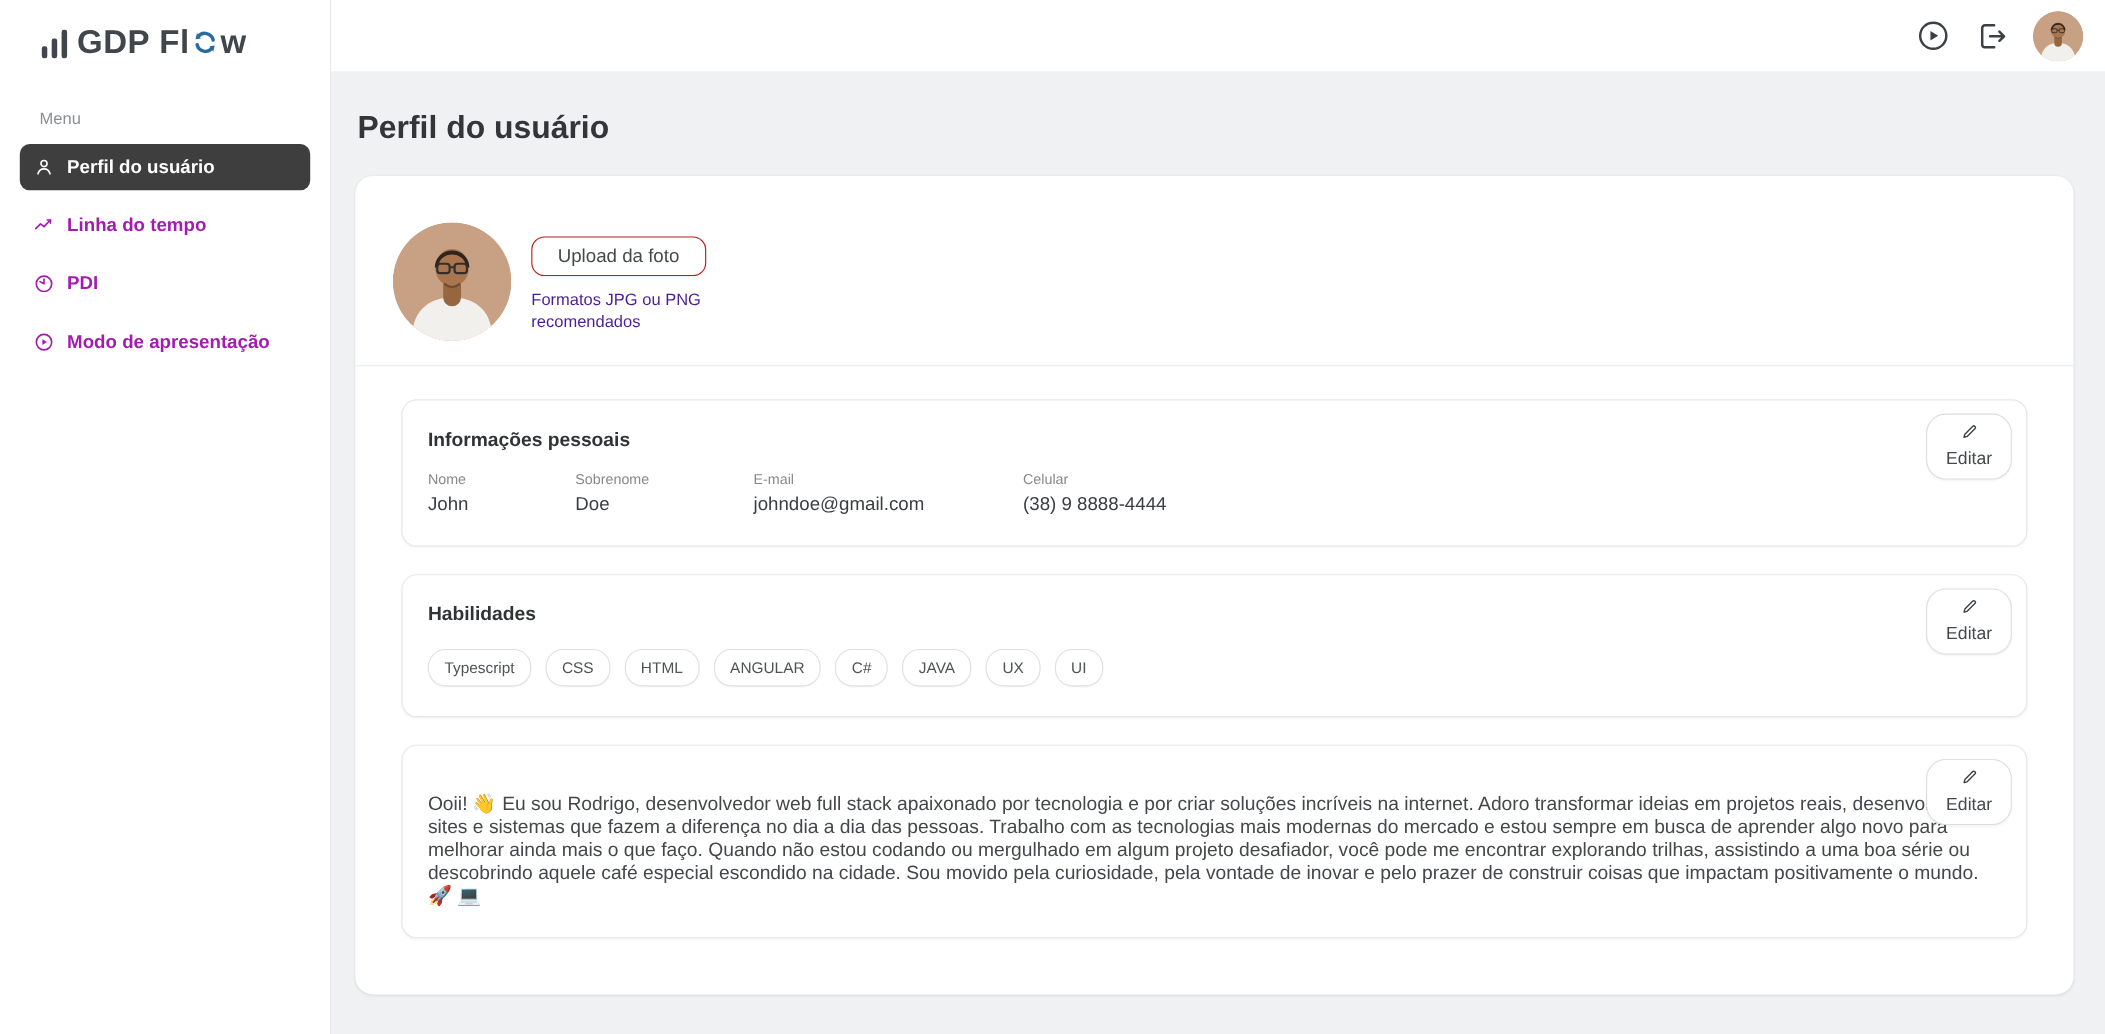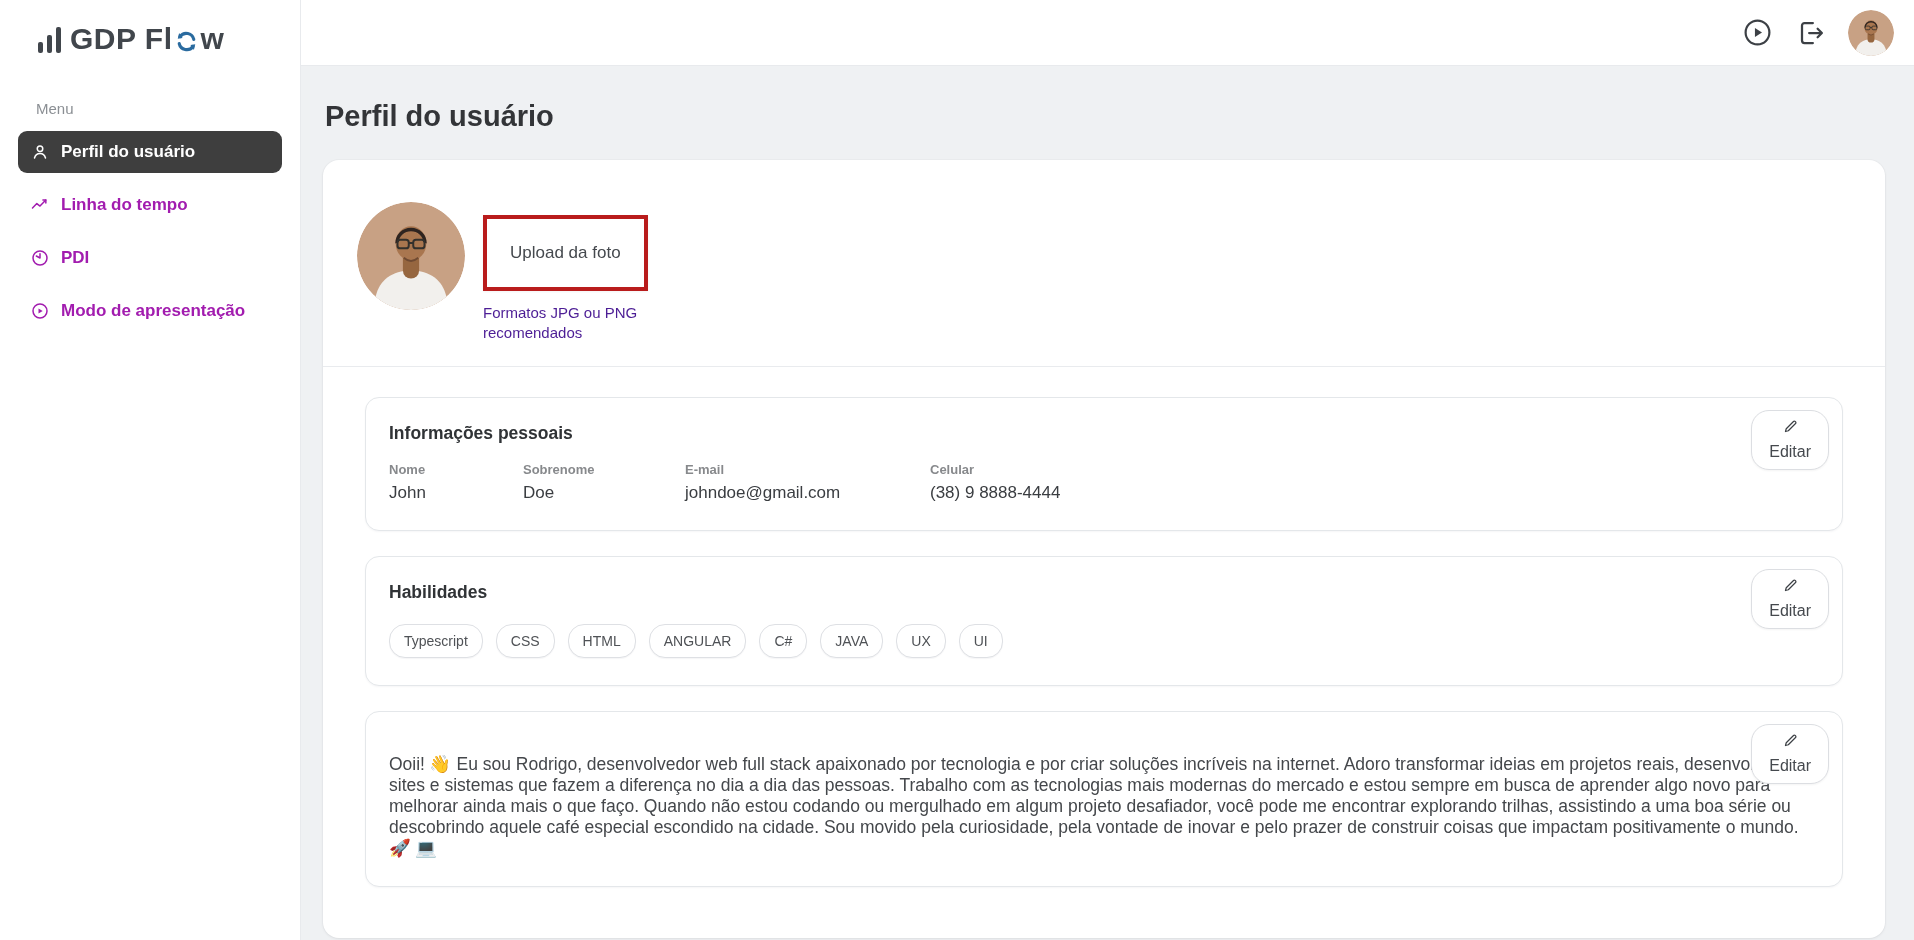--- a/index.html
+++ b/index.html
@@ -14,21 +14,21 @@
 
   
   .sidebar {
     position:absolute; left:0; top:0; width:301px; height:940px;
     background:#ffffff; border-right:1px solid #e8eaed; z-index:5;
   }
   .logo { display:flex; align-items:center; gap:9px; padding:22px 0 0 38px; }
   .logo-bars { display:flex; align-items:flex-end; gap:4px; height:28px; }
   .logo-bars span { width:5px; background:#41464c; border-radius:2px; display:block; }
   .logo-bars .b1{height:11px;} .logo-bars .b2{height:18px;} .logo-bars .b3{height:26px;}
-  .logo-text { font-size:30px; font-weight:700; color:#41464c; letter-spacing:.5px; display:flex; align-items:center; }
+  .logo-text { font-size:30px; font-weight:700; color:#41464c; letter-spacing:.5px; display:flex; }
   .logo-sync { width:25px; height:25px; margin:4px 1px 0 2px; }
   .menu-label { margin:44px 0 14px 36px; font-size:15px; color:#8b8f94; }
   .nav { padding:0 18px; }
   .nav-item {
     display:flex; align-items:center; gap:11px;
     height:42px; padding:0 12px; margin-bottom:11px;
     border-radius:9px; cursor:pointer;
     font-size:17px; font-weight:600; color:#a21caf;
   }
   .nav-item svg { flex:0 0 auto; }
@@ -50,22 +50,22 @@
   .page-title { font-size:29px; font-weight:700; color:#333538; margin:8px 0 27px 2px; }
 
   .outer-card {
     background:#ffffff; border-radius:16px;
     box-shadow:0 1px 3px rgba(30,35,40,.07), 0 0 0 1px rgba(30,35,40,.02);
   }
   .photo-row { display:flex; align-items:flex-start; padding:42px 42px 22px 34px; }
   .avatar-lg { width:108px; height:108px; border-radius:50%; overflow:hidden; flex:0 0 auto; }
   .photo-meta { margin:13px 0 0 18px; }
   .upload-btn {
-    background:#ffffff; border:4px solid #b91c1c; border-radius:0;
-    padding:24px 23px; font-size:17px; color:#45494e; cursor:pointer;
+    background:#ffffff; border:1px solid #b91c1c; border-radius:12px;
+    padding:7px 23px; font-size:17px; color:#45494e; cursor:pointer;
     font-family:"Liberation Sans", sans-serif;
     box-shadow:0 1px 2px rgba(30,35,40,.05);
   }
   .upload-hint { margin-top:12px; font-size:15px; color:#4c1d95; line-height:1.35; max-width:158px; }
   .divider { border-top:1px solid #e9ebee; }
 
   .cards { padding:30px 42px 51px 42px; }
   .inner-card {
     position:relative;
     border:1px solid #e4e7ea; border-radius:14px;
@@ -82,21 +82,21 @@
     padding:8px 17px; font-size:16px; color:#45494e; cursor:pointer;
     font-family:"Liberation Sans", sans-serif;
     box-shadow:0 1px 2px rgba(30,35,40,.05);
     flex-direction:column;
   }
   .edit-btn svg { color:#3c4045; }
 
   .fields { display:flex; margin-top:18px; }
   .field { padding-right:20px; }
   .field.f0{ width:134px; } .field.f1{ width:162px; } .field.f2{ width:245px; }
-  .field-label { font-size:13px; color:#87898c;font-weight:bold; }
+  .field-label { font-size:13px; color:#87898c; }
   .field-value { font-size:17px; color:#3a3d41; margin-top:6px; }
 
   .chips { display:flex; gap:13px; margin-top:21px; }
   .chip {
     border:1px solid #dee0e4; border-radius:16px;
     padding:8px 14px; font-size:14px; color:#4f5256;
     background:#ffffff; box-shadow:0 1px 1px rgba(30,35,40,.04);
     white-space:nowrap;
   }
 

